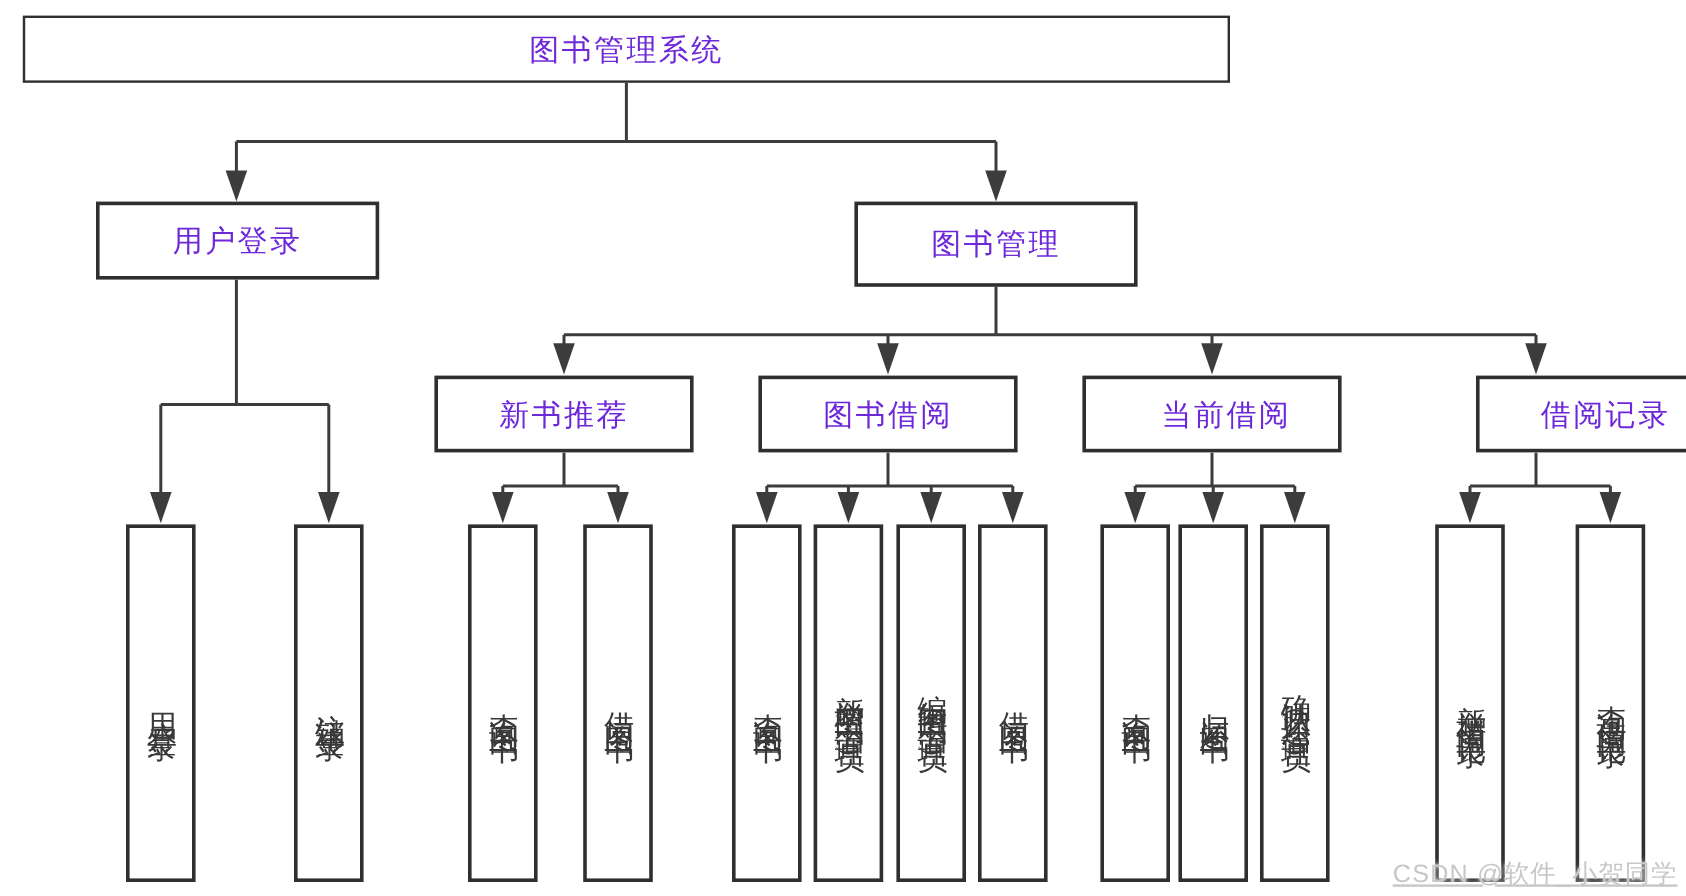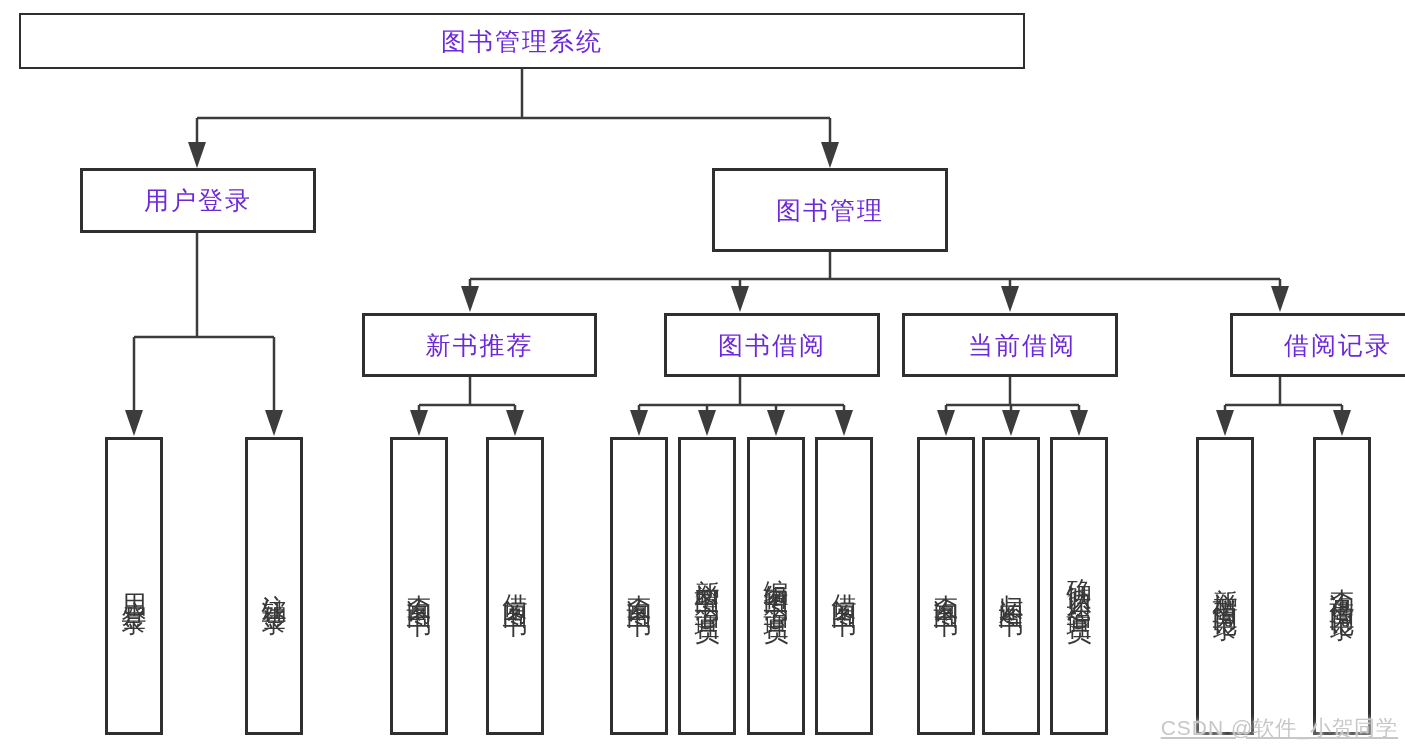--- a/index.html
+++ b/index.html
@@ -92,28 +92,28 @@
     </g>
   </svg>
 
   <div class="node root" style="left:19px;top:13px;width:1006px;height:56px;">
     <span class="lbl">图书管理系统</span>
   </div>
 
   <div class="node" style="left:80px;top:168px;width:236px;height:65px;">
     <span class="lbl">用户登录</span>
   </div>
-  <div class="node" style="left:712px;top:168px;width:236px;height:84px;">
+  <div class="node" style="left:712px;top:168px;width:236px;height:71px;">
     <span class="lbl">图书管理</span>
   </div>
 
-  <div class="node" style="left:362px;top:313px;width:235px;height:64px;">
+  <div class="node" style="left:362px;top:313px;width:216px;height:64px;">
     <span class="lbl">新书推荐</span>
   </div>
-  <div class="node" style="left:632px;top:313px;width:216px;height:64px;margin-left:32px;">
+  <div class="node" style="left:632px;top:313px;width:216px;height:64px;">
     <span class="lbl">图书借阅</span>
   </div>
   <div class="node" style="left:902px;top:313px;width:216px;height:64px;padding-left:24px;">
     <span class="lbl">当前借阅</span>
   </div>
   <div class="node" style="left:1230px;top:313px;width:216px;height:64px;">
     <span class="lbl">借阅记录</span>
   </div>
 
   <div class="leaf" style="left:105px;top:437px;width:58px;height:298px;">

